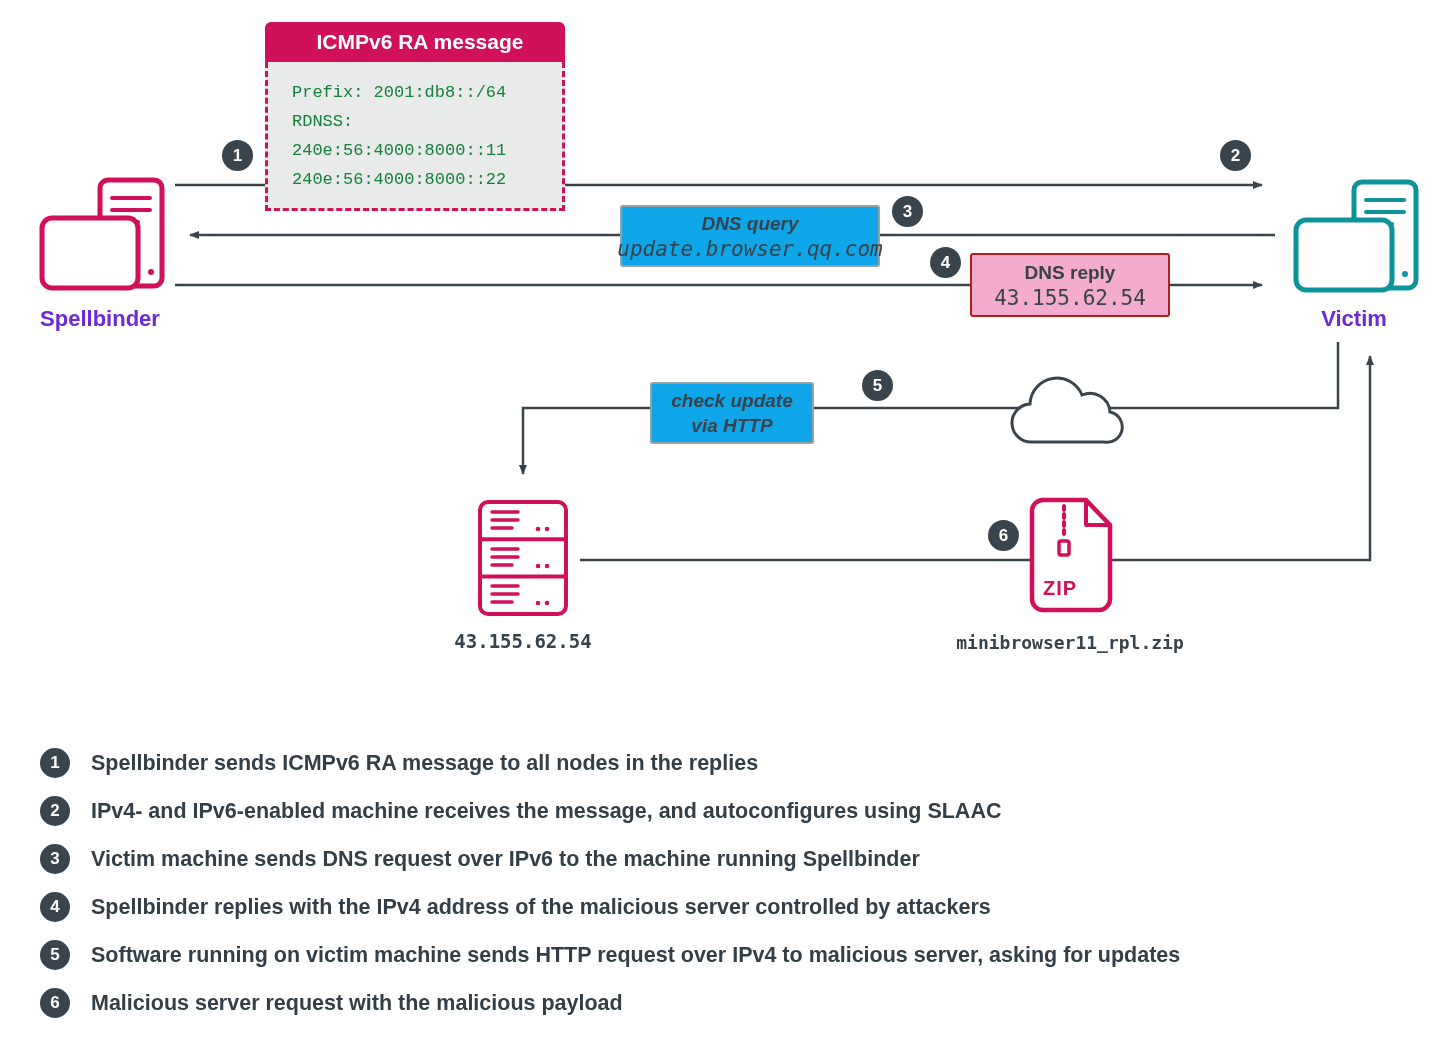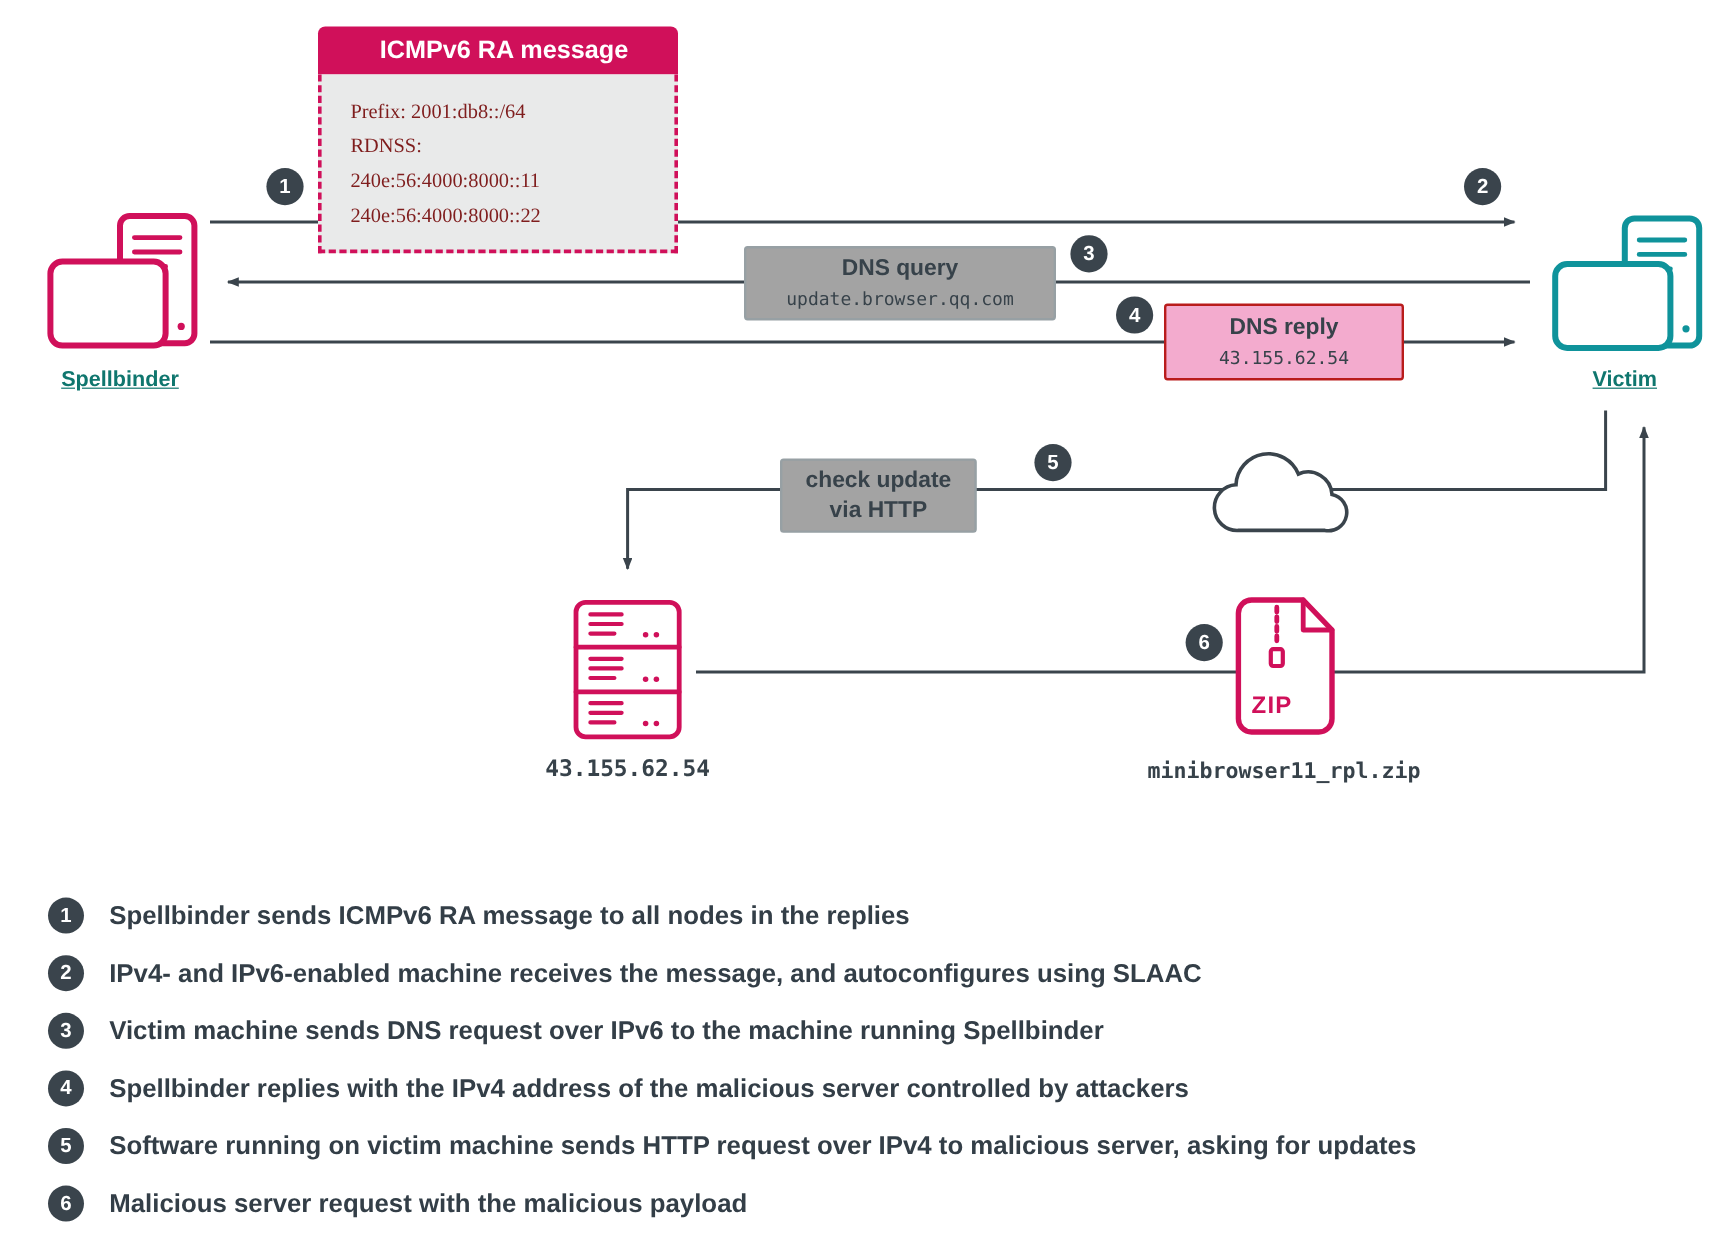--- a/index.html
+++ b/index.html
@@ -24,38 +24,38 @@
   .ra-header {
     height:40px; background:#d0105a; color:#fff; font-weight:bold; font-size:21px;
     display:flex; align-items:center; justify-content:center;
     border-radius:6px 6px 0 0;
     padding-left:10px;
   }
   .ra-body {
     background:#e9eaea; border:3px dashed #d0105a; border-top:none;
     padding:16px 24px 14px 24px;
   }
-  .ra-line { font-family:Liberation Serif, serif; font-size:17px; line-height:29px; color:#7f1d1d; white-space:pre; }
+  .ra-line { font-family:Liberation Mono, monospace; font-size:17px; line-height:29px; color:#15803d; white-space:pre; }
 
   
   .msg-box {
     position:absolute; z-index:3; text-align:center; border-radius:3px;
     display:flex; flex-direction:column; align-items:center; justify-content:center;
   }
-  .gray-box { background:#a3a3a3; border:2px solid #97a0a4; }
+  .gray-box { background:#0ea5e9; border:2px solid #97a0a4;font-style:italic; }
   .pink-box { background:#f3abce; border:2px solid #b91c1c; }
   .msg-title { font-size:19px; font-weight:bold; line-height:26px; color:#37424a; }
-  .msg-value { font-family:"DejaVu Sans Mono", monospace; font-size:15px; line-height:24px; color:#37424a; }
+  .msg-value { font-family:"DejaVu Sans Mono", monospace; font-size:21px; line-height:24px; color:#37424a; }
 
   .dns-query { left:620px; top:205px; width:260px; height:62px; }
   .dns-reply { left:970px; top:253px; width:200px; height:64px; }
   .http-box  { left:650px; top:382px; width:164px; height:62px; font-size:19px; font-weight:bold; line-height:25px; padding:0 14px; }
 
   
-  .node-label { position:absolute; z-index:3; text-align:center; font-size:18px; font-weight:bold; color:#0f766e;text-decoration:underline; }
+  .node-label { position:absolute; z-index:3; text-align:center; font-size:22px; font-weight:bold; color:#6d28d9; }
   .spellbinder-label { left:10px; top:306px; width:180px; }
   .victim-label { left:1284px; top:306px; width:140px; }
   .server-ip { position:absolute; left:403px; top:630px; width:240px; text-align:center; z-index:3;
                font-family:"DejaVu Sans Mono", monospace; font-weight:bold; font-size:19px; }
   .server-caption { position:absolute; left:348px; top:652px; width:350px; text-align:center; z-index:3;
                font-size:21px; font-weight:bold; color:#323e48; }
   .zip-name { position:absolute; left:920px; top:632px; width:300px; text-align:center; z-index:3;
                font-family:"DejaVu Sans Mono", monospace; font-weight:bold; font-size:18px; }
   .zip-text { position:absolute; left:1030px; top:577px; width:60px; text-align:center; z-index:3;
                color:#d0105a; font-weight:bold; font-size:20px; letter-spacing:1px; }

